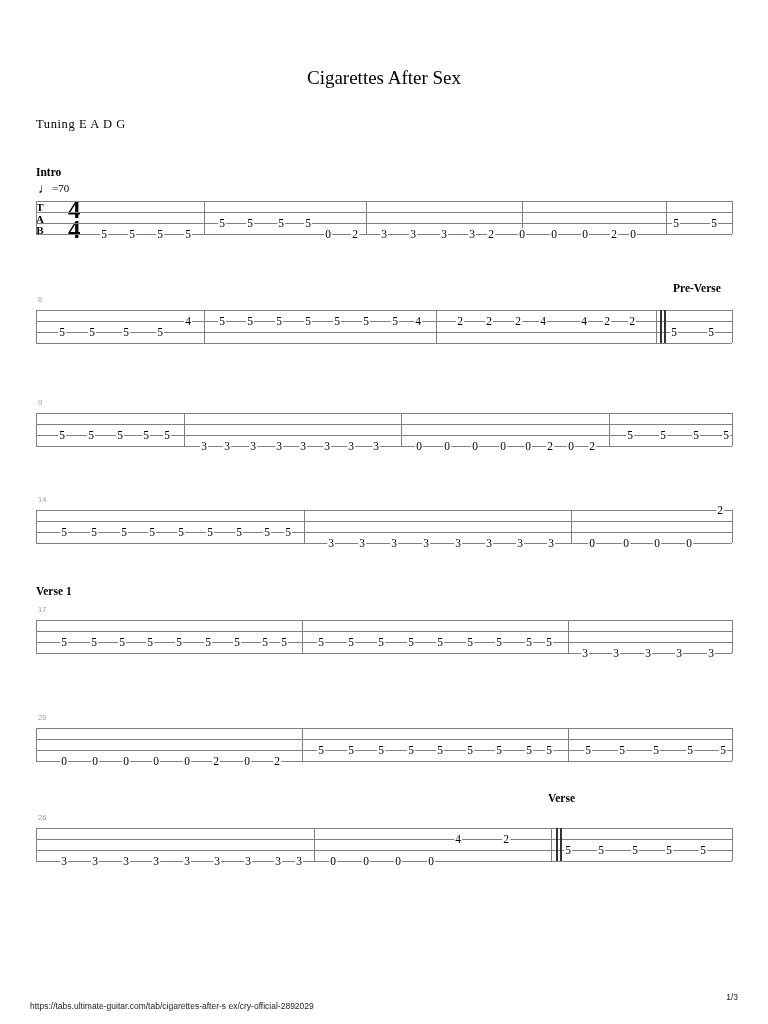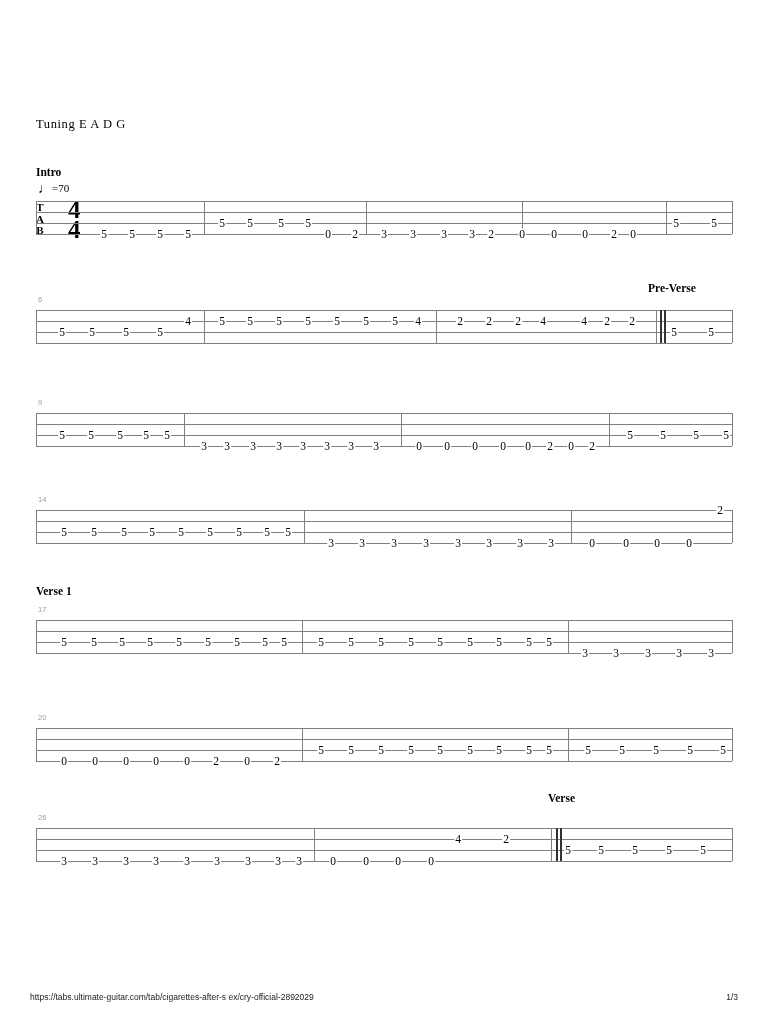--- a/index.html
+++ b/index.html
@@ -50,21 +50,21 @@
     bottom: 18px;
     left: 0;
     width: 768px;
     height: 14px;
     font-size: 8.5px;
     color: #222;
   }
   .print-footer .pf-left {
     position: absolute;
     left: 30px;
-    top: 0;
+    top: 9px;
   }
   .print-footer .pf-right {
     position: absolute;
     right: 30px;
     top: 0;
   }
 
   
   .title {
     position: absolute;
@@ -183,33 +183,34 @@
     font-size: 25px;
     line-height: 20px;
   }
 </style>
 </head>
 <body>
 
 <div class="page">
 
 
+  <div class="subtitle">Cigarettes After Sex</div>
   <div class="tuning">Tuning E A D G</div>
 
   <div class="tempo" style="left:38px; top:182px;">
     <span class="note">♩</span><span>=70</span>
   </div>
 
   <div class="tab-letters" style="left:36px; top:202px;">T<br>A<br>B</div>
   <div class="timesig" style="left:68px; top:200px;">4</div>
   <div class="timesig" style="left:68px; top:220px;">4</div>
 
   <div id="sections-root">
       <div class="section-label" style="left: 36px; top: 166px;">Intro</div>
-      <div class="section-label" style="left: 648px; top: 282px;">Pre-Verse</div>
+      <div class="section-label" style="left: 673px; top: 282px;">Pre-Verse</div>
       <div class="section-label" style="left: 36px; top: 585px;">Verse 1</div>
       <div class="section-label" style="left: 548px; top: 792px;">Verse</div>
     </div>
   <div id="systems-root">
       <div class="system" style="top: 195px;">
         <div class="staff-lines">
           <div class="ln" style="top: 6px;"></div>
           <div class="ln" style="top: 17px;"></div>
           <div class="ln" style="top: 28px;"></div>
           <div class="ln" style="top: 39px;"></div>

